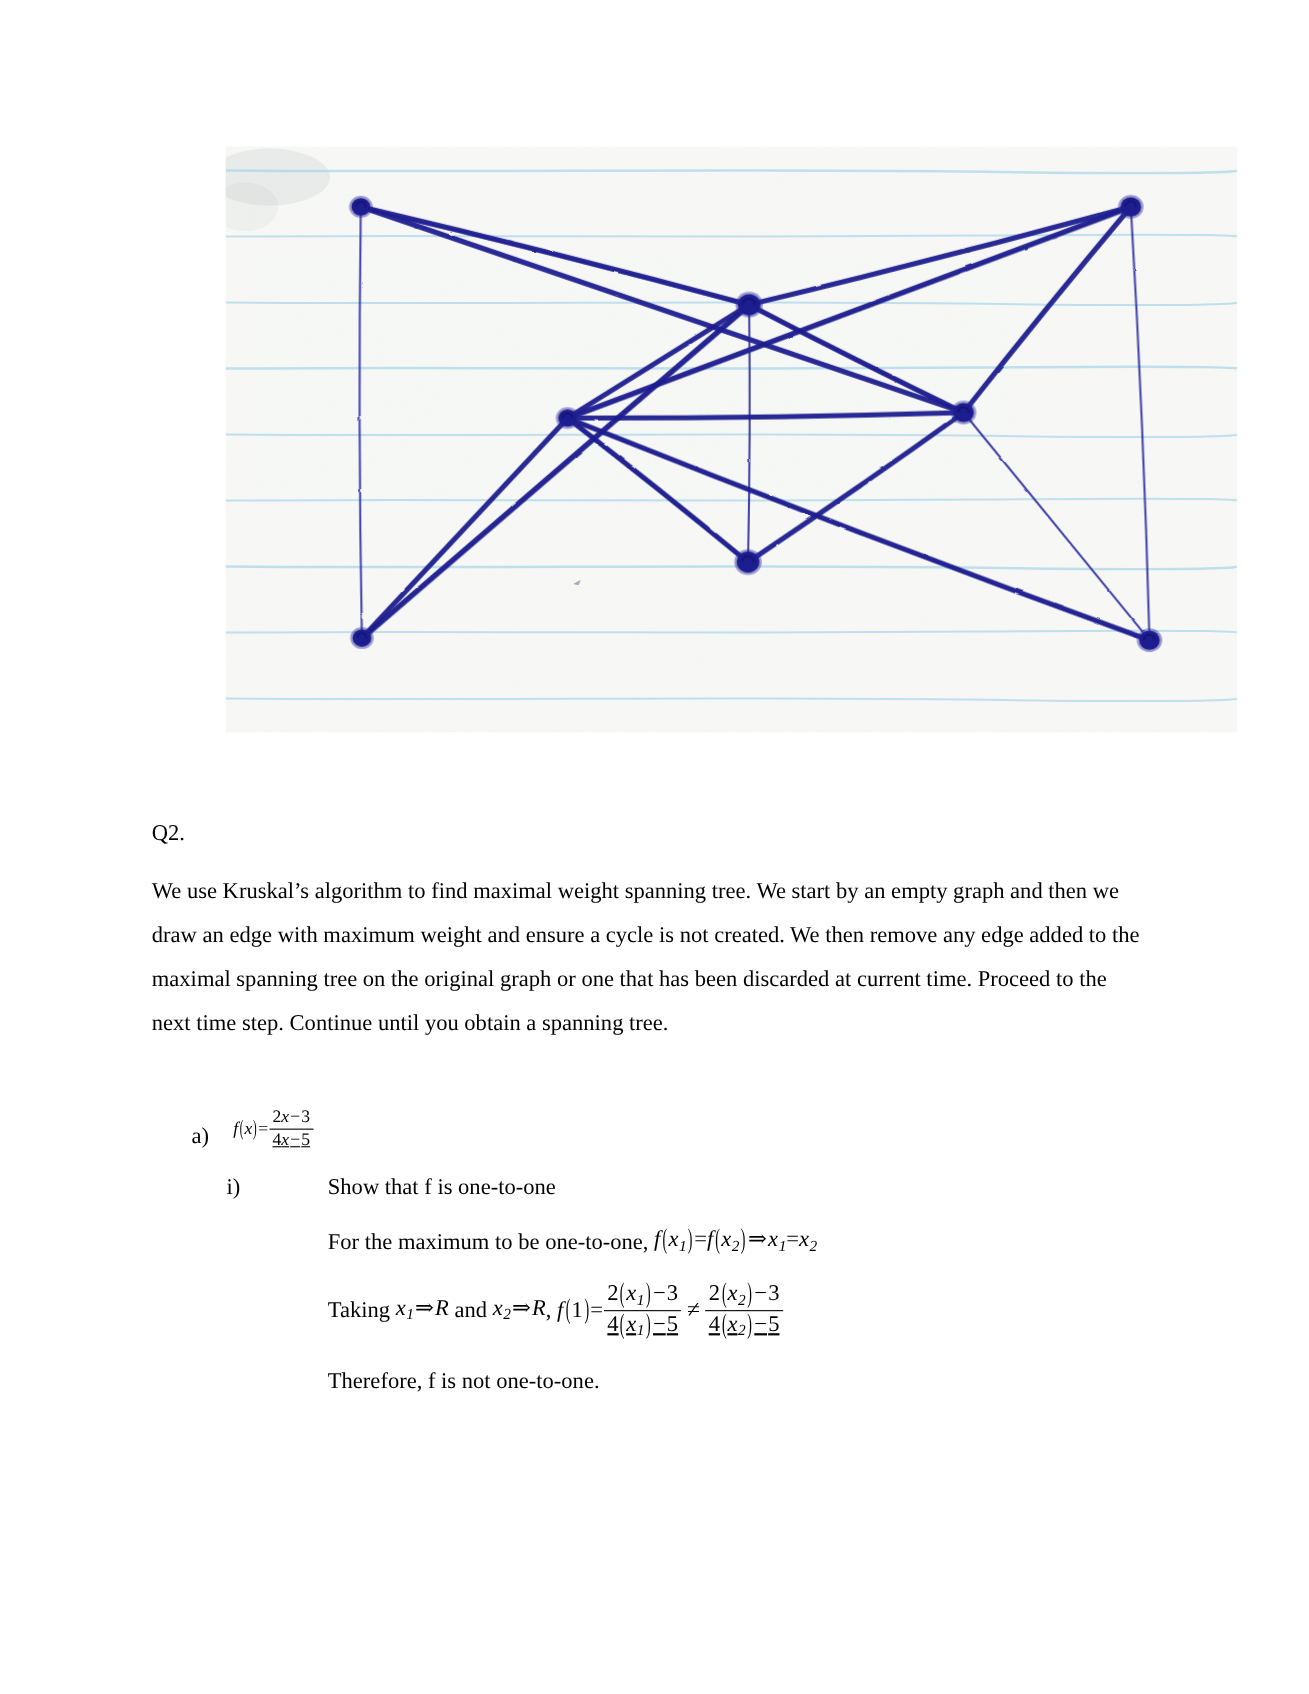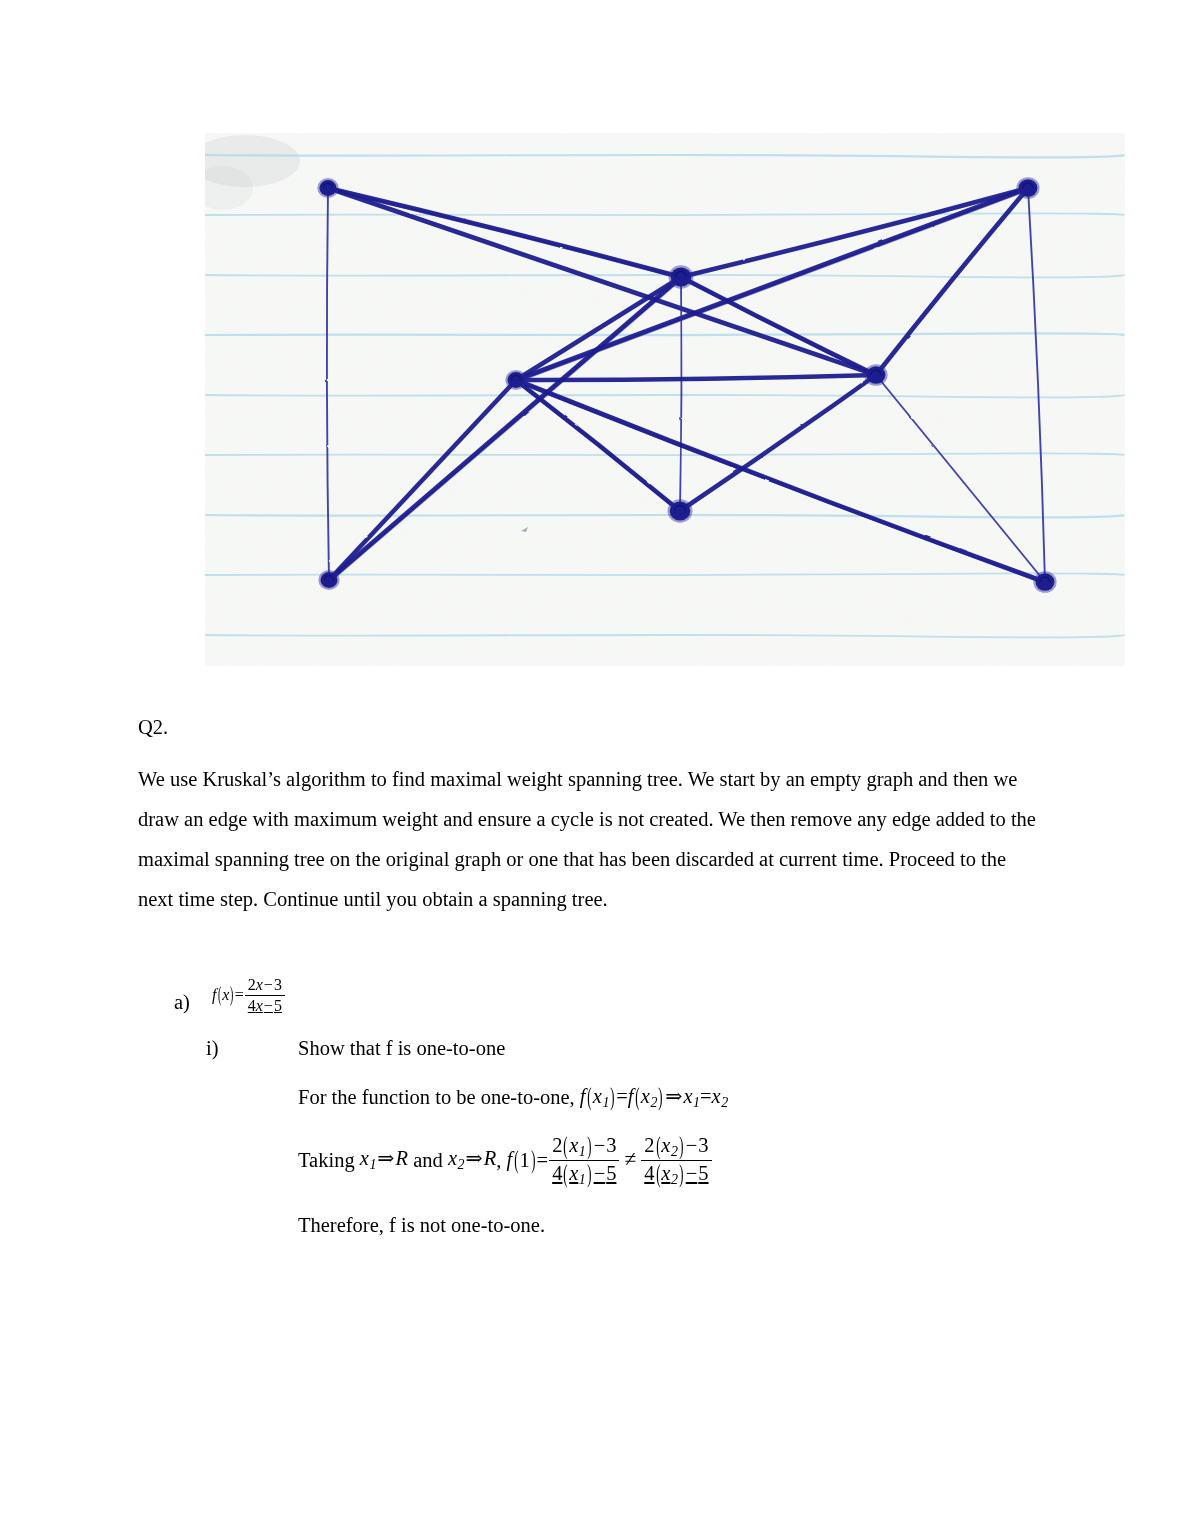--- a/index.html
+++ b/index.html
@@ -26,21 +26,21 @@
     height: 533px;
     overflow: hidden;
     background: #fdfdfc;
   }
   .photo-svg { display: block; width: 920px; height: 533px; }
 
   
   .doc-body {
     position: absolute;
     left: 138px;
-    top: 707px;
+    top: 738px;
     width: 900px;
   }
   .q-label {
     font-size: 20.5px;
     line-height: 40px;
     margin: 0 0 12px 0;
   }
   .para {
     font-size: 20.5px;
     line-height: 40px;
@@ -267,21 +267,21 @@
     </span>
   </div>
 
   <div class="level-i">
     <span class="marker-i">i)</span>
     <div class="i-content">
 
       <p class="i-line tight">Show that f is one-to-one</p>
 
       <p class="i-line tight">
-        <span class="txt">For the function to be one-to-one,</span>
+        <span class="txt">For the maximum to be one-to-one,</span>
         <span class="math inline-math"><span class="fn-f">f</span><span class="paren">(</span><span class="mi">x</span><span class="msub">1</span><span class="paren">)</span><span class="eq">=</span><span class="fn-f">f</span><span class="paren">(</span><span class="mi">x</span><span class="msub">2</span><span class="paren">)</span><span class="imp">⇒</span><span class="mi">x</span><span class="msub">1</span><span class="eq">=</span><span class="mi">x</span><span class="msub">2</span></span>
       </p>
 
       <p class="i-line">
         <span class="txt">Taking</span>
         <span class="math inline-math"><span class="mi">x</span><span class="msub">1</span><span class="imp">⇒</span><span class="mi">R</span></span>
         <span class="txt">and</span>
         <span class="math inline-math"><span class="mi">x</span><span class="msub">2</span><span class="imp">⇒</span><span class="mi">R</span></span><span class="txt">,</span>
         <span class="math inline-math"><span class="fn-f">f</span><span class="paren">(</span><span class="mn">1</span><span class="paren">)</span><span class="eq">=</span><span class="frac">
             <span class="num"><span class="mn">2</span><span class="paren">(</span><span class="mi">x</span><span class="msub">1</span><span class="paren">)</span><span class="mop">−</span><span class="mn">3</span></span>

